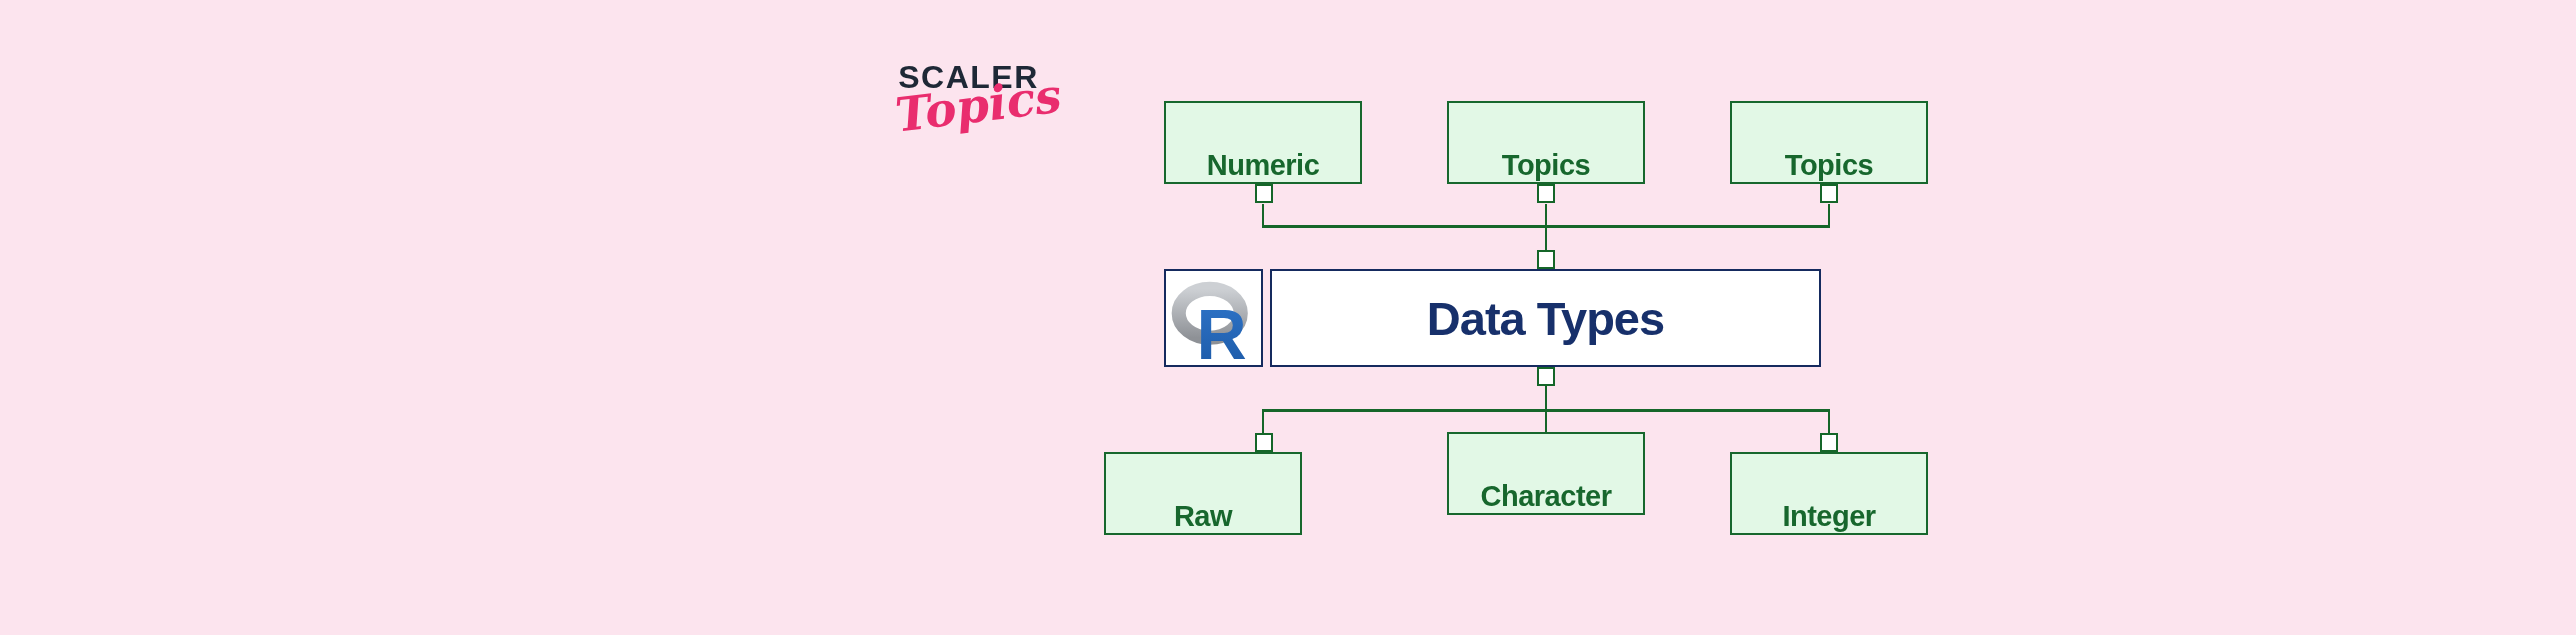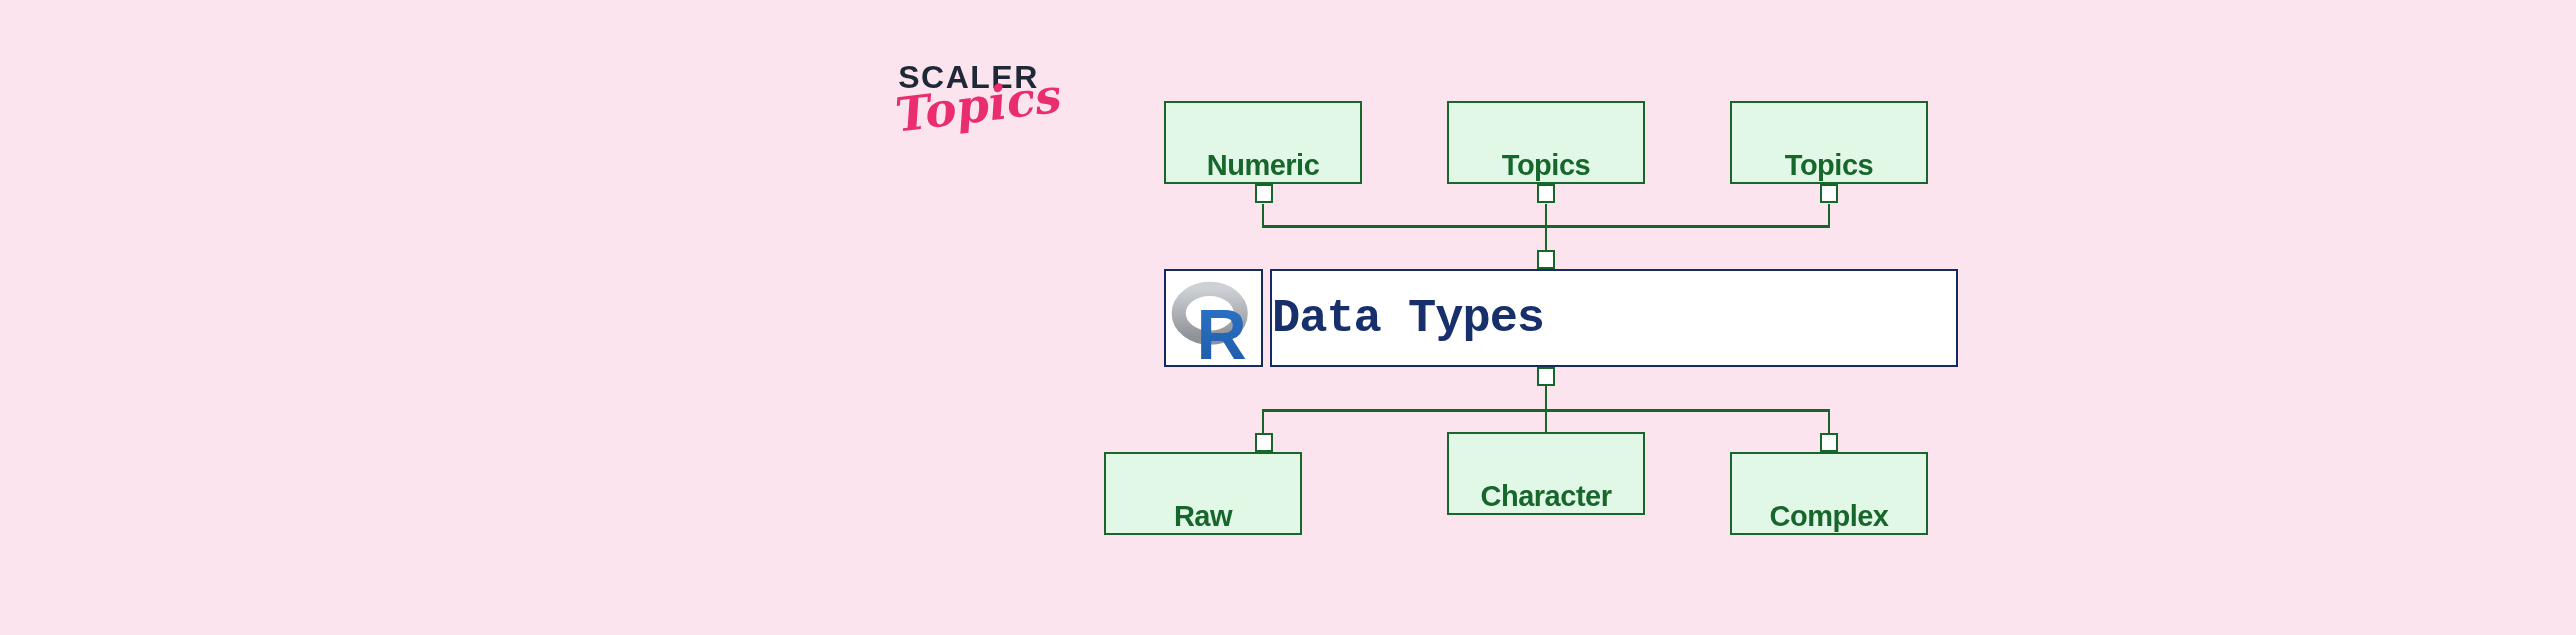--- a/index.html
+++ b/index.html
@@ -49,23 +49,23 @@
     letter-spacing:-0.5px;white-space:nowrap;
   }
 
   .r-box{
     position:absolute;left:1164px;top:269px;width:99px;height:98px;
     background:var(--white);border:2.6px solid var(--navy);
     display:flex;align-items:center;justify-content:center;
   }
   .r-box svg{width:100%;height:100%;display:block;}
   .root-box{
-    position:absolute;left:1270px;top:269px;width:688px;height:98px;
+    position:absolute;left:1270px;top:269px;width:551px;height:98px;
     background:var(--white);border:2.6px solid var(--navy);
-    display:flex;align-items:center;font-family:Liberation Mono, monospace;
+    display:flex;align-items:center;justify-content:center;
   }
   .root-label{
     font-size:47px;font-weight:bold;color:var(--navy-text);
     letter-spacing:-1px;white-space:nowrap;
   }
 </style>
 </head>
 <body>
 
 <div class="canvas">
@@ -127,18 +127,18 @@
       <span class="root-label">Data Types</span>
     </div>
 
     <div class="node" style="left:1104px;top:452px">
       <span class="node-label">Raw</span>
     </div>
     <div class="node" style="left:1447px;top:432px">
       <span class="node-label">Character</span>
     </div>
     <div class="node" style="left:1730px;top:452px">
-      <span class="node-label">Complex</span>
+      <span class="node-label">Integer</span>
     </div>
 
   </div>
 </div>
 
 
 </body></html>

